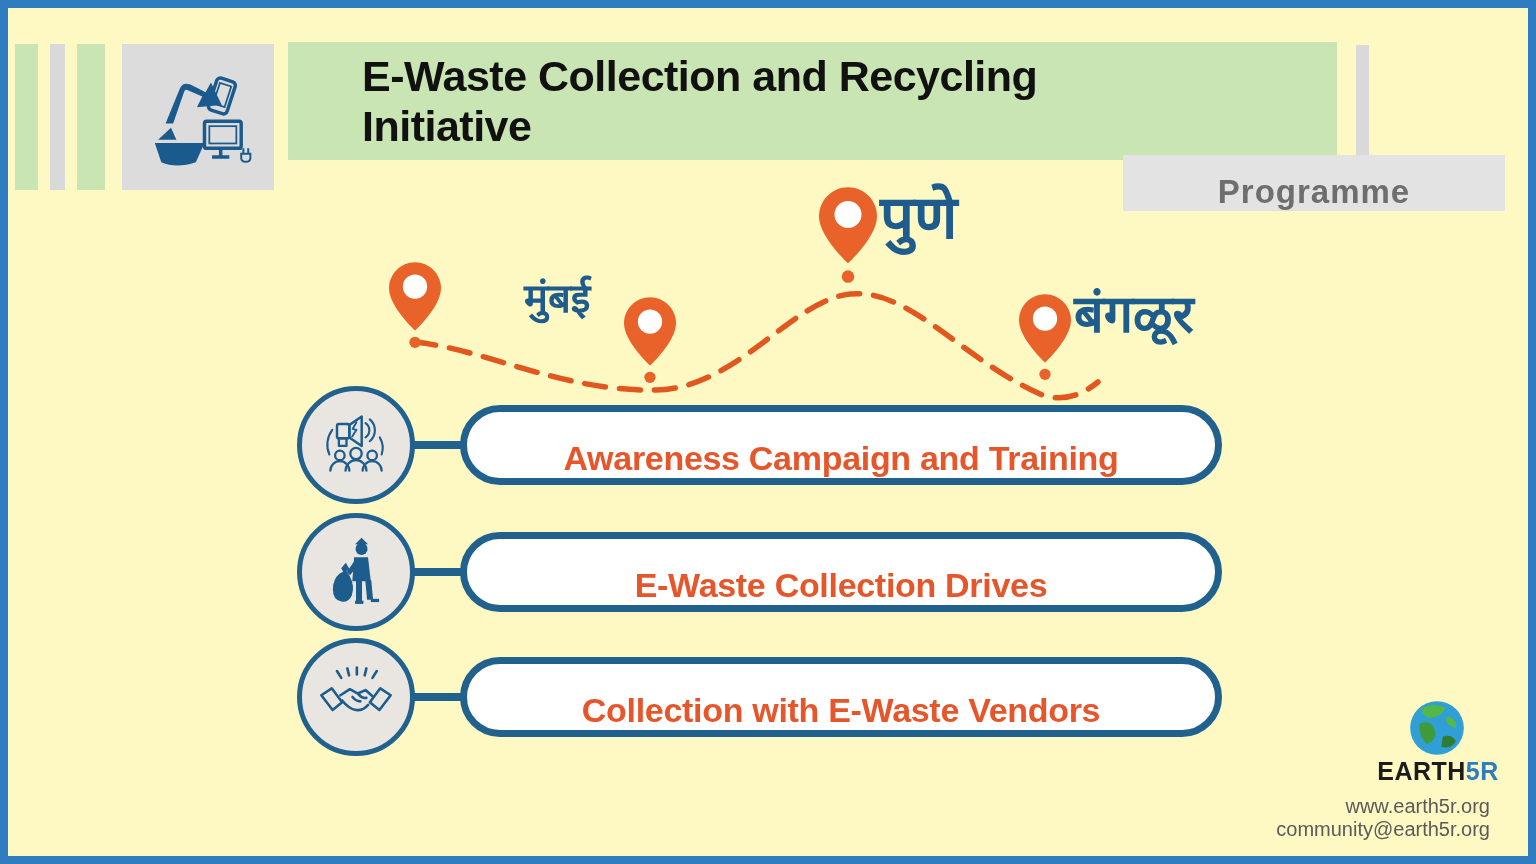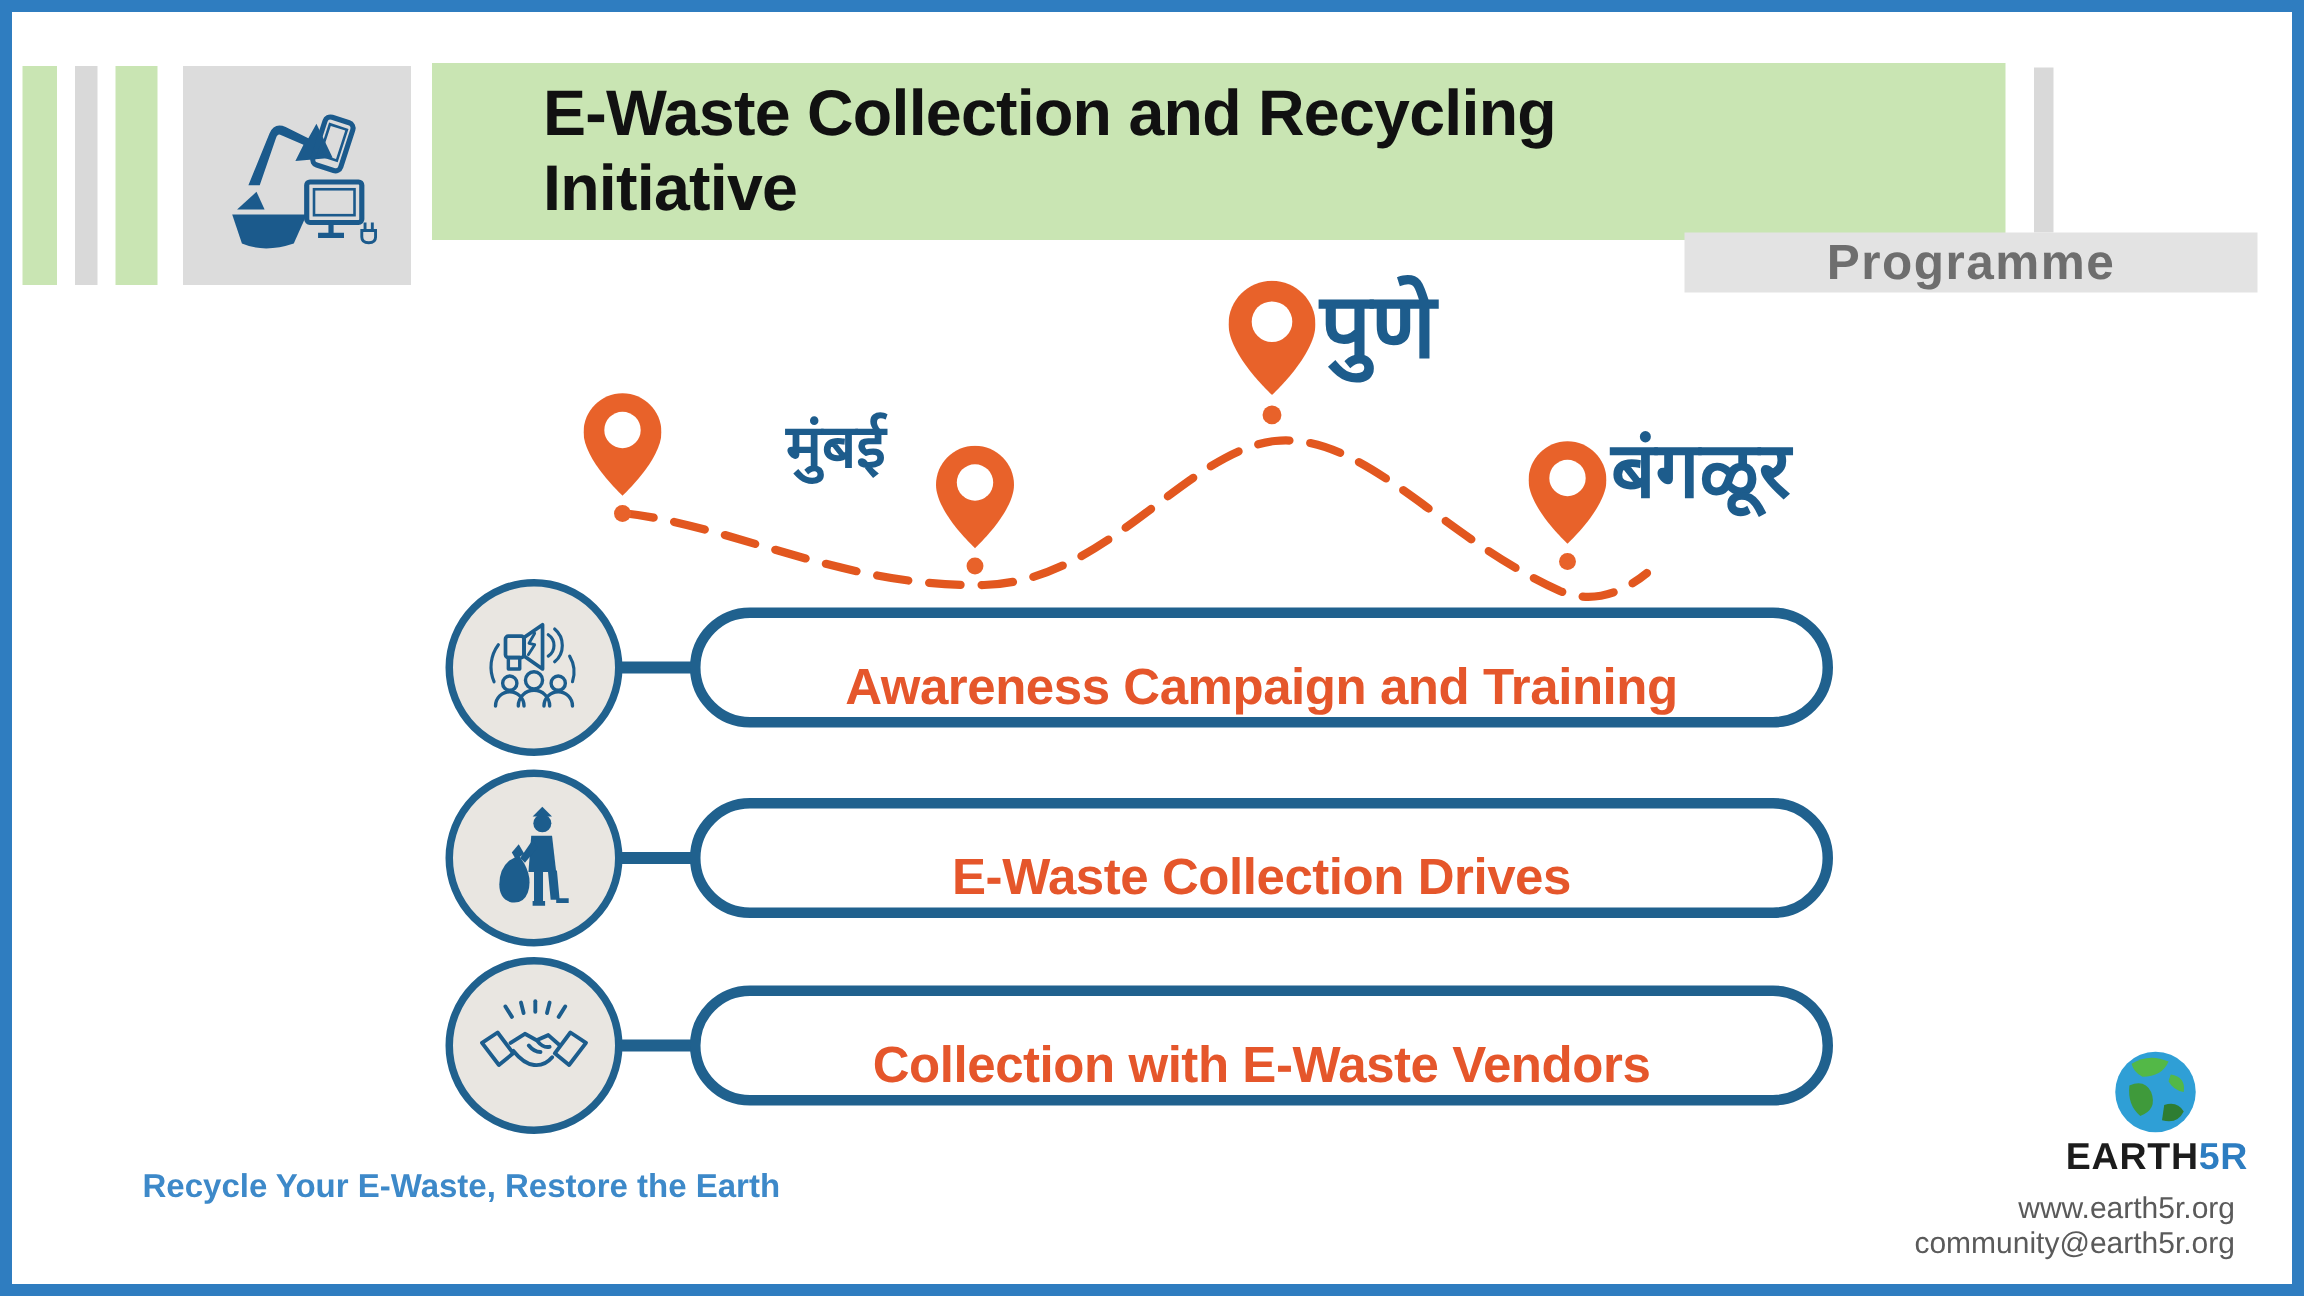--- a/index.html
+++ b/index.html
@@ -1,32 +1,32 @@
 <!DOCTYPE html>
 <html><head>
 <meta charset="utf-8">
 <style>
   html,body{margin:0;padding:0;background:#9a9a9a;}
   .page{
-    position:relative;width:1536px;height:864px;background:#ffffff;
+    position:relative;width:1536px;height:864px;background:#fef9c3;
     border:8px solid #2f7dc0;box-sizing:border-box;overflow:hidden;
     font-family:"Liberation Sans","DejaVu Sans",sans-serif;
   }
   
   .bar{position:absolute;top:36px;height:146px;}
   .bar.green{background:#c9e5b3;}
   .bar.gray{background:#d9d9d9;}
   .icon-box{position:absolute;left:114px;top:36px;width:152px;height:146px;background:#dcdcdc;
     display:flex;align-items:center;justify-content:center;}
   .title-band{position:absolute;left:280px;top:34px;width:1049px;height:118px;background:#c9e5b3;
     display:flex;flex-direction:column;justify-content:center;padding-left:74px;box-sizing:border-box;}
   .title-band .line{font-size:43px;font-weight:800;color:#111111;line-height:1.17;letter-spacing:-0.5px;}
   .vbar-right{position:absolute;left:1348px;top:37px;width:13px;height:110px;background:#d9d9d9;}
-  .badge{position:absolute;left:1115px;top:147px;width:382px;height:40px;background:#e3e3e3;
-    display:flex;align-items:center;justify-content:center;
+  .badge{position:absolute;left:1115px;top:147px;width:382px;height:56px;background:#e3e3e3;
+    display:flex;align-items:flex-end;justify-content:center;
     font-size:33px;font-weight:800;color:#6e6e6e;letter-spacing:1px;}
   
   .route-svg{position:absolute;left:0;top:0;width:1536px;height:864px;z-index:1;pointer-events:none;}
   .city{position:absolute;color:#1d5c8c;font-weight:700;z-index:2;line-height:1;}
   .pin{position:absolute;z-index:2;}
   
   .row-circle{position:absolute;left:289px;width:118px;height:118px;border:5px solid #20618e;border-radius:50%;
     background:#e9e6e1;box-sizing:border-box;display:flex;align-items:center;justify-content:center;z-index:3;}
   .row-connector{position:absolute;left:403px;width:58px;height:8px;background:#20618e;z-index:3;}
   .row-pill{position:absolute;left:452px;width:762px;height:80px;border:7px solid #20618e;border-radius:46px;
@@ -168,21 +168,20 @@
       <path d="M29 39 Q37 49 45 50 Q53 51 59 44"></path>
       <path d="M41 35 q4 5 9 5"></path>
       <path d="M48 32 q4 5 9 4"></path>
     </svg>
   </div>
   <div class="row-connector" style="top:685px;"></div>
   <div class="row-pill" style="top:649px;">
     <span class="label">Collection with E-Waste Vendors</span>
   </div>
 
-  <div class="tagline">Recycle Your E-Waste, Restore the Earth</div>
 
   <svg class="globe" viewBox="0 0 40 40">
     <circle cx="20" cy="20" r="18.5" fill="#2f9fd6"></circle>
     <path d="M9 7 Q17 2 26 6 Q23 13 14 13 Q10 11 9 7 Z" fill="#53b847"></path>
     <path d="M8 17 Q15 14 18 20 Q21 28 13 31 Q7 26 8 17 Z" fill="#3f9a3b"></path>
     <path d="M27 12 Q34 13 33 20 Q28 19 26 15 Z" fill="#53b847"></path>
     <path d="M24 26 Q30 24 33 29 Q30 35 23 33 Z" fill="#2e7d32"></path>
   </svg>
   <div class="logo-text">
     <span>EARTH</span><span class="accent">5R</span>

